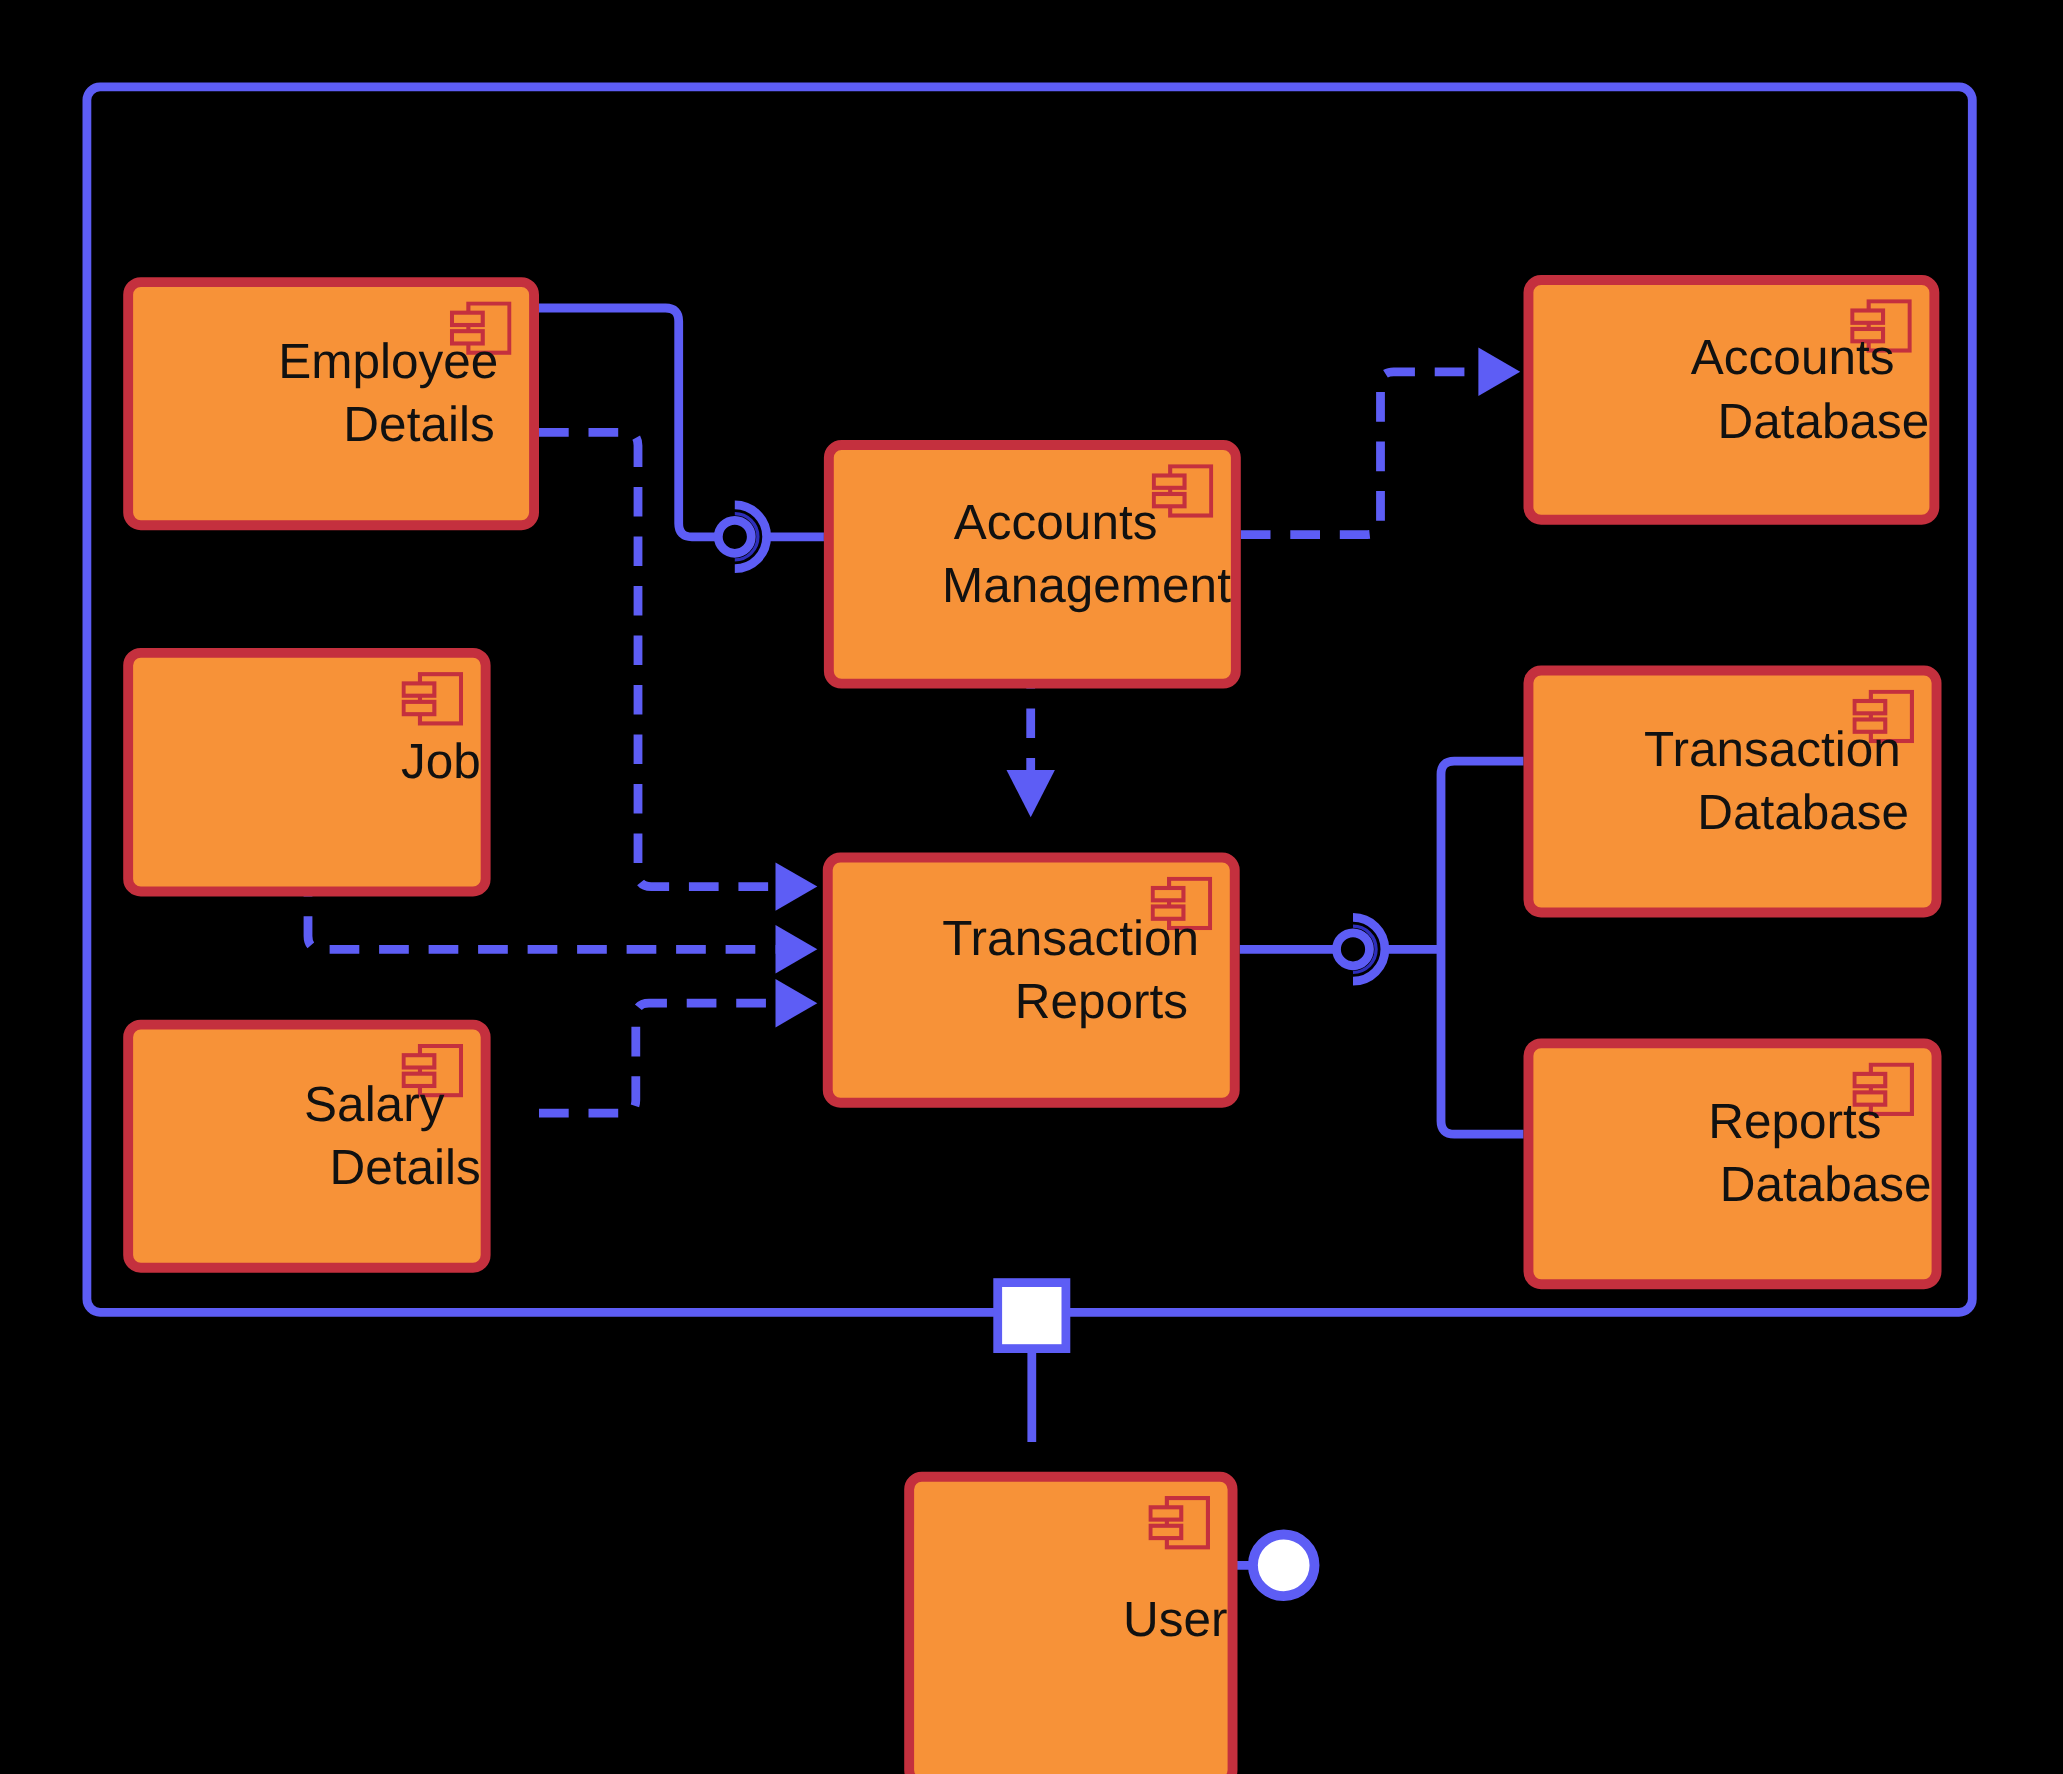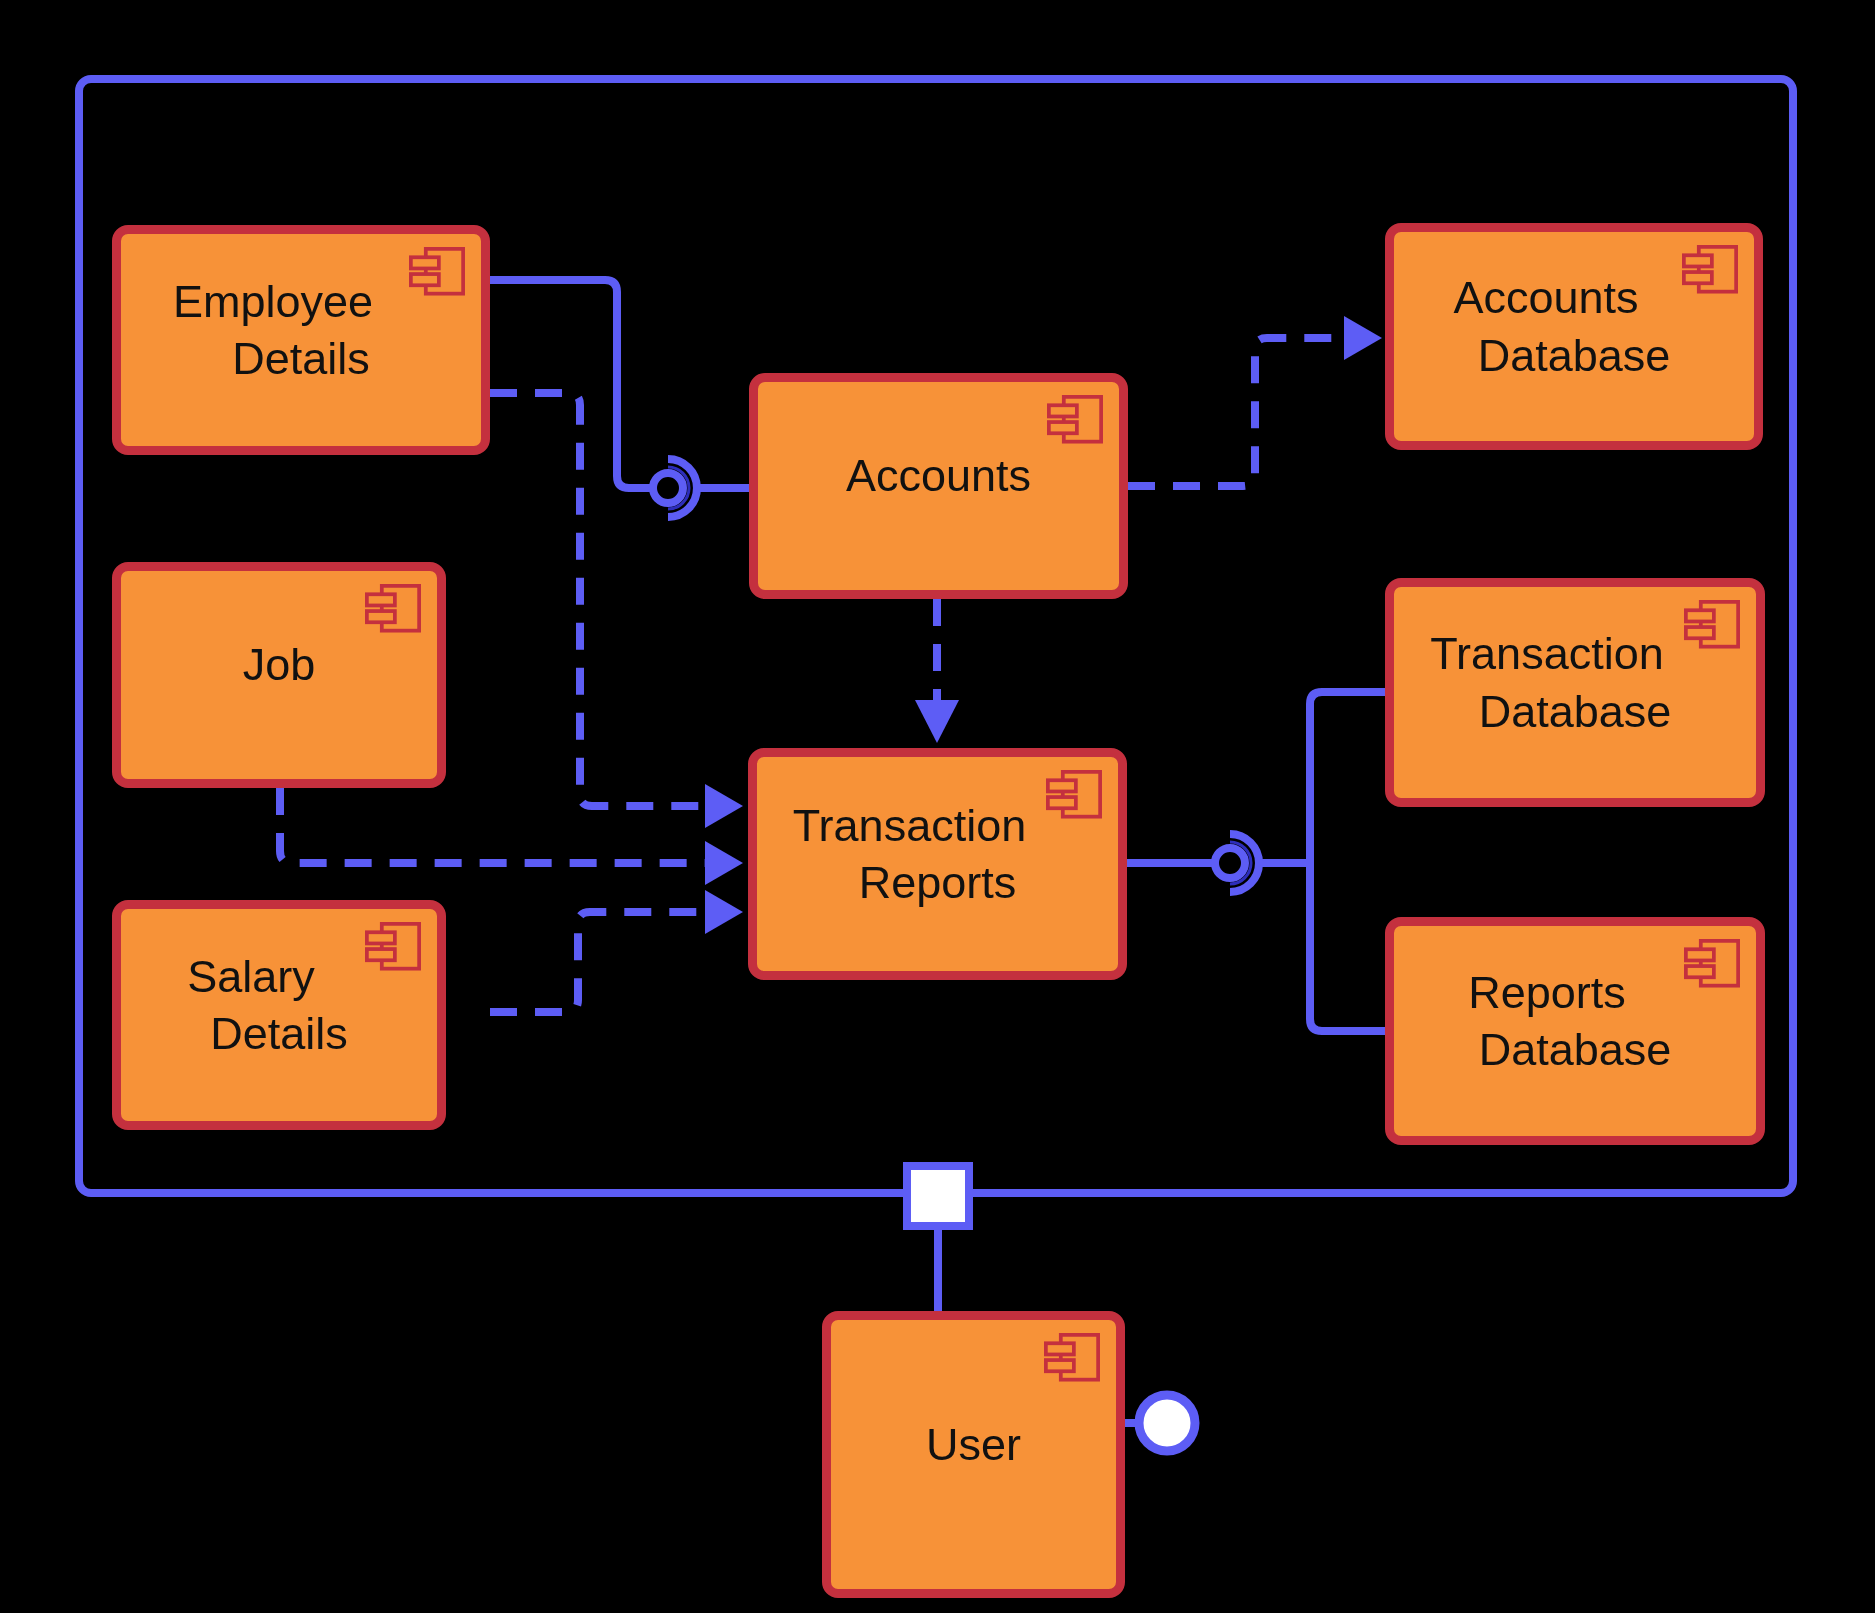--- a/index.html
+++ b/index.html
@@ -24,21 +24,21 @@
     box-sizing:border-box;
     background:transparent;
   }
   svg.wires{position:absolute;left:0;top:0;width:1875px;height:1613px;}
   .node{
     position:absolute;
     background:var(--orange);
     border:9px solid var(--red);
     border-radius:16px;
     box-sizing:border-box;
-    display:flex;align-items:center;justify-content:center;
+    display:flex;align-items:center;justify-content:flex-end;margin-top:27px;
   }
   .node .label{
     text-align:center;
     font-size:45px;
     line-height:1.27;
     color:var(--ink);
     padding-bottom:20px;
   }
   .node .label span{display:block;}
   .node .label span:not(:last-child){transform:translateX(-28px);}
@@ -151,20 +151,21 @@
   <div class="node" style="left:749px;top:373px;width:379px;height:226px">
     <span class="cicon">
       <svg viewBox="0 0 60 52">
           <rect x="18" y="2" width="40" height="48" fill="none" stroke="#c4303e" stroke-width="4"></rect>
           <rect x="2" y="11" width="30" height="12" fill="#f79238" stroke="#c4303e" stroke-width="4"></rect>
           <rect x="2" y="29" width="30" height="12" fill="#f79238" stroke="#c4303e" stroke-width="4"></rect>
         </svg>
     </span>
     <div class="label">
       <span>Accounts</span>
+        <span>Management</span>
     </div>
   </div>
 
   <div class="node" style="left:748px;top:748px;width:379px;height:232px">
     <span class="cicon">
       <svg viewBox="0 0 60 52">
           <rect x="18" y="2" width="40" height="48" fill="none" stroke="#c4303e" stroke-width="4"></rect>
           <rect x="2" y="11" width="30" height="12" fill="#f79238" stroke="#c4303e" stroke-width="4"></rect>
           <rect x="2" y="29" width="30" height="12" fill="#f79238" stroke="#c4303e" stroke-width="4"></rect>
         </svg>

